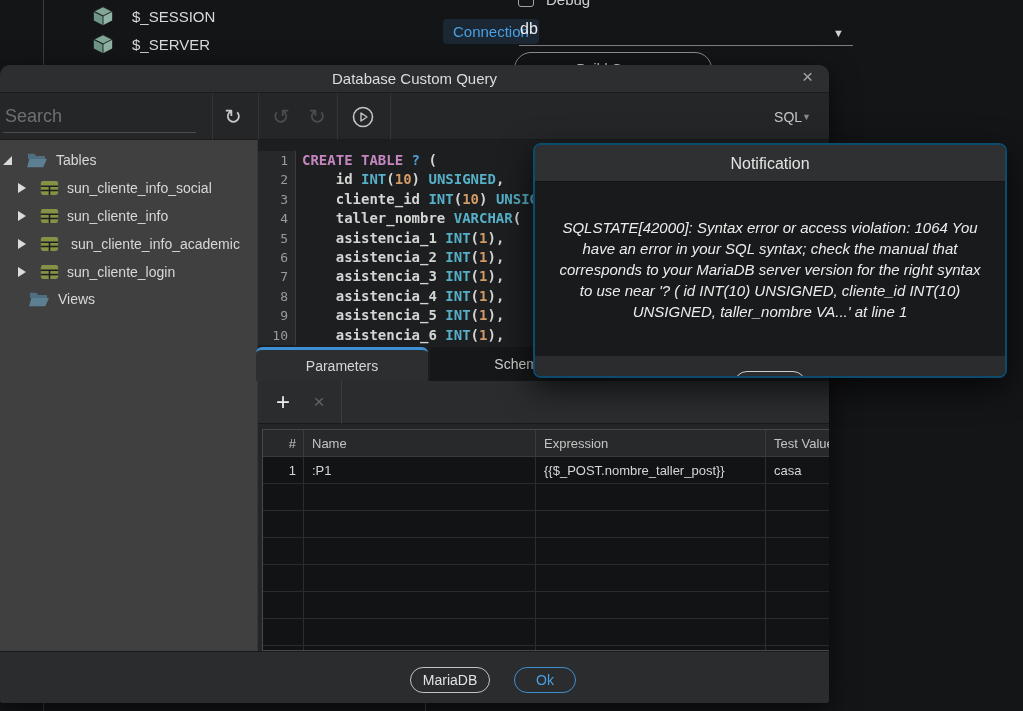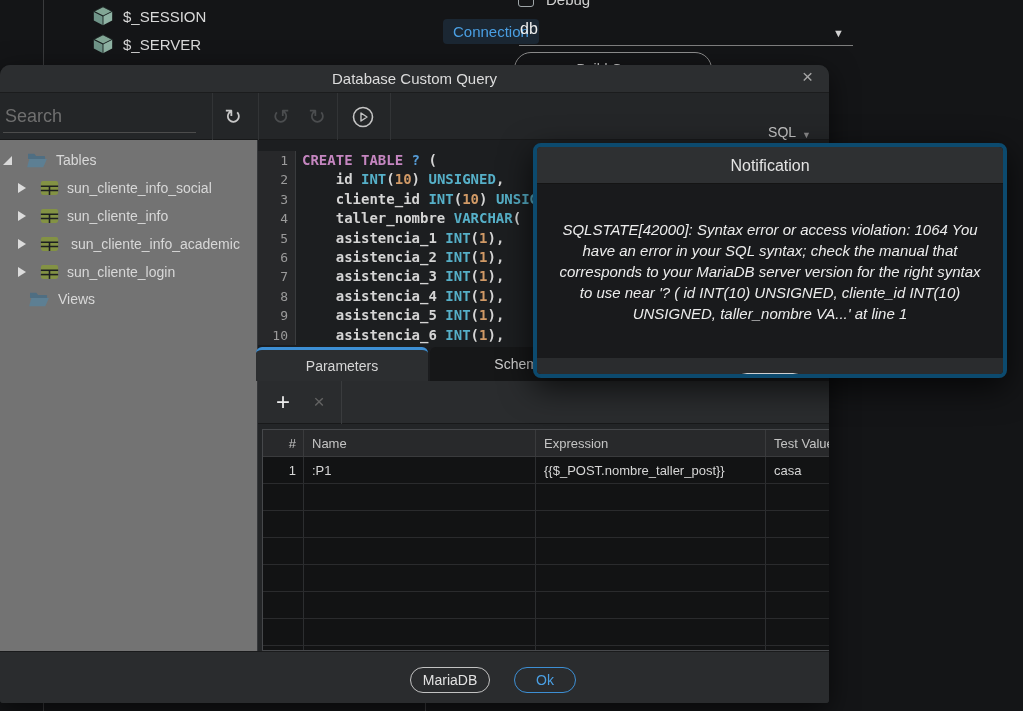--- a/index.html
+++ b/index.html
@@ -5,21 +5,21 @@
   * { margin:0; padding:0; box-sizing:border-box; }
   html,body { background:#101112; }
   #screen {
     position:relative; width:1023px; height:711px; overflow:hidden;
     background:#141517; font-family:"Liberation Sans", sans-serif;
     color:#d4d4d4;
   }
 
   
   .bg-vdiv { position:absolute; width:1px; background:#3a3b3d; }
-  .bg-global-row { position:absolute; left:92px; height:26px; display:flex; align-items:center; gap:9px;
+  .bg-global-row { position:absolute; left:92px; height:26px; display:flex; align-items:center; gap:18px;
                    color:#d9d9d9; font-size:15px; }
   .debug-box { position:absolute; left:518px; top:-9px; width:16px; height:16px;
                border:1.5px solid #9fa6a9; border-radius:3px; }
   .debug-label { position:absolute; left:546px; top:-9px; font-size:15px; color:#d0d0d0; }
   .conn-chip { position:absolute; left:443px; top:19px; padding:4px 10px; background:#1b2733;
                border-radius:4px; color:#4a9fe3; font-size:15px; }
   .conn-value { position:absolute; left:520px; top:20px; font-size:16px; color:#ececec; }
   .conn-underline { position:absolute; left:519px; top:45px; width:334px; height:1px; background:#7d7d7d; }
   .conn-caret { position:absolute; left:833px; top:27px; font-size:11px; color:#d2d2d2; }
   .build-btn { position:absolute; left:514px; top:52px; width:198px; height:34px;
@@ -41,26 +41,26 @@
   .search-input { position:absolute; left:5px; top:10px; width:190px; height:26px; background:transparent;
                   border:none; outline:none; color:#cccccc; font-size:18px; font-family:"Liberation Sans",sans-serif; }
   .search-input::placeholder { color:#6f6f6f; }
   .search-underline { position:absolute; left:3px; top:39px; width:193px; height:1px; background:#4c4c4c; }
   .tb-icon { position:absolute; top:0; height:47px; display:flex; align-items:center; justify-content:center;
              font-size:21px; }
   .tb-refresh { left:218px; width:30px; color:#c8c8c8; }
   .tb-undo { left:266px; width:30px; color:#4b4d4f; }
   .tb-redo { left:302px; width:30px; color:#4b4d4f; }
   .tb-play { left:348px; width:30px; }
-  .sql-select { position:absolute; right:18px; top:0; height:47px; display:flex; align-items:flex-end; gap:6px; }
+  .sql-select { position:absolute; right:18px; top:0; height:47px; display:flex; align-items:center; }
   .sql-label { font-size:14px; color:#c6c6c6; }
   .sql-caret { font-size:9px; color:#8a8a8a; }
 
   
-  .sidebar { position:absolute; left:0; top:75px; width:258px; height:511px; background:#737373;
+  .sidebar { position:absolute; left:0; top:75px; width:258px; height:511px; background:#404040;
              border-right:1px solid #35373a; }
   .tree-row { position:absolute; left:0; width:100%; height:28px; display:flex; align-items:center;
               font-size:14px; color:#d8d8d8; }
   .tri-expanded { width:0; height:0; border-bottom:9px solid #d9d9d9; border-left:9px solid transparent;
                   margin-left:3px; }
   .tri-collapsed { width:0; height:0; border-left:8px solid #dcdcdc; border-top:5px solid transparent;
                    border-bottom:5px solid transparent; margin-left:18px; }
   .tree-icon { display:inline-flex; }
 
   
@@ -109,21 +109,21 @@
   
   .dlg-footer { position:absolute; left:0; top:586px; width:100%; height:52px; background:#2a2c2e;
                 border-top:1px solid #1a1b1c; }
   .btn { position:absolute; top:15px; height:26px; border-radius:13px; display:flex; align-items:center;
          justify-content:center; font-size:14px; background:transparent; cursor:default; }
   .btn-cancel { left:410px; width:80px; border:1px solid #c2c2c2; color:#e2e2e2; }
   .btn-ok { left:514px; width:62px; border:1px solid #3d8fd4; color:#4a9fe3; }
 
   
   .notif { position:absolute; left:533px; top:143px; width:474px; height:235px; z-index:30;
-           border:4px solid #0c4a6e; border-radius:8px; overflow:hidden;
+           border:2px solid #0c4a6e; border-radius:8px; overflow:hidden;
            box-shadow:0 10px 32px rgba(0,0,0,.7); }
   .notif-title { height:37px; background:#2e3032; border-bottom:1px solid #141414; text-align:center;
                  line-height:37px; font-size:16px; color:#e4e4e4; }
   .notif-body { height:174px; background:#191a1c; display:flex; align-items:center; padding:0 22px;font-style:italic; }
   .notif-msg { width:100%; text-align:center; font-size:15px; line-height:21px; color:#ececec; }
   .notif-footer { height:55px; background:#2a2c2e; display:flex; align-items:center; justify-content:center; }
   .notif-ok { width:72px; height:26px; border:1px solid #cfcfcf; border-radius:14px; color:#ffffff;
               font-size:15px; display:flex; align-items:center; justify-content:center; background:transparent; }
 
   

